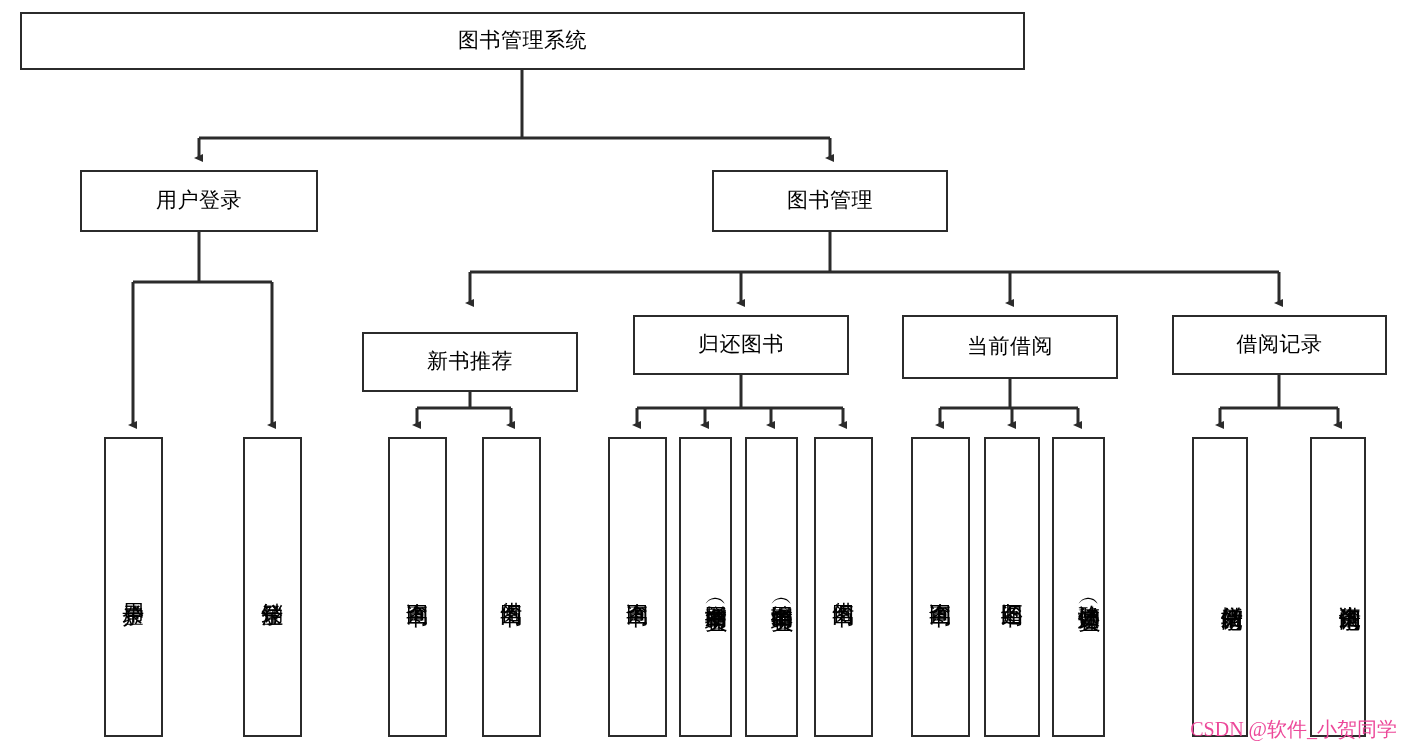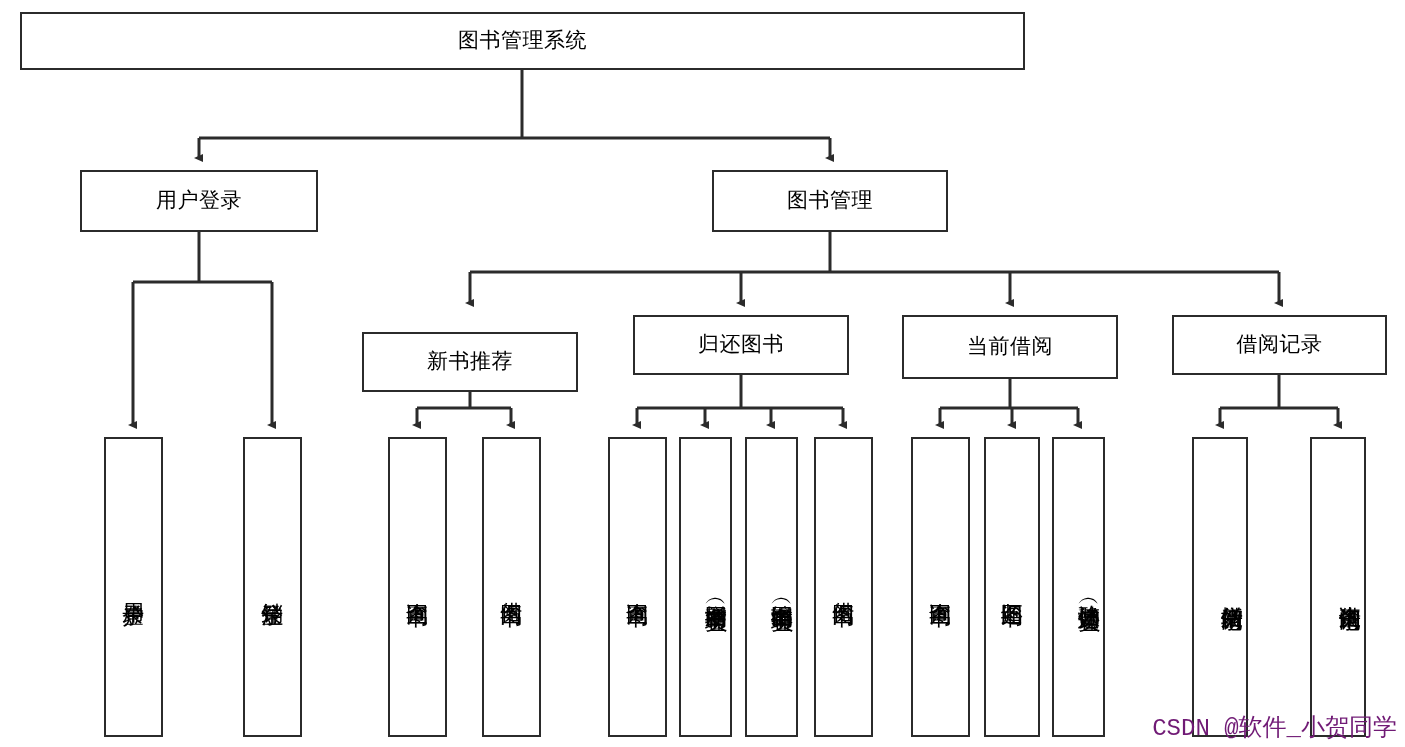--- a/index.html
+++ b/index.html
@@ -52,25 +52,25 @@
     align-items:center;
     padding-top:0;
   }
   .node .label{
     display:block;
   }
   .watermark{
     position:absolute;
     right:8px;
     bottom:4px;
-    font-size:24px;
-    color:#701a75;
+    font-size:20px;
+    color:#ec4899;
     z-index:3;
     white-space:nowrap;
-    font-family:Liberation Mono, monospace;
+    font-family:Liberation Serif, serif;
   }
 </style>
 </head>
 <body>
 
 <div id="diagram-root">
 
   <svg class="connectors" viewBox="0 0 1405 747" xmlns="http://www.w3.org/2000/svg">
     <defs>
       <marker id="arrowhead" markerWidth="10" markerHeight="10" refX="5" refY="5" orient="auto" markerUnits="userSpaceOnUse">

